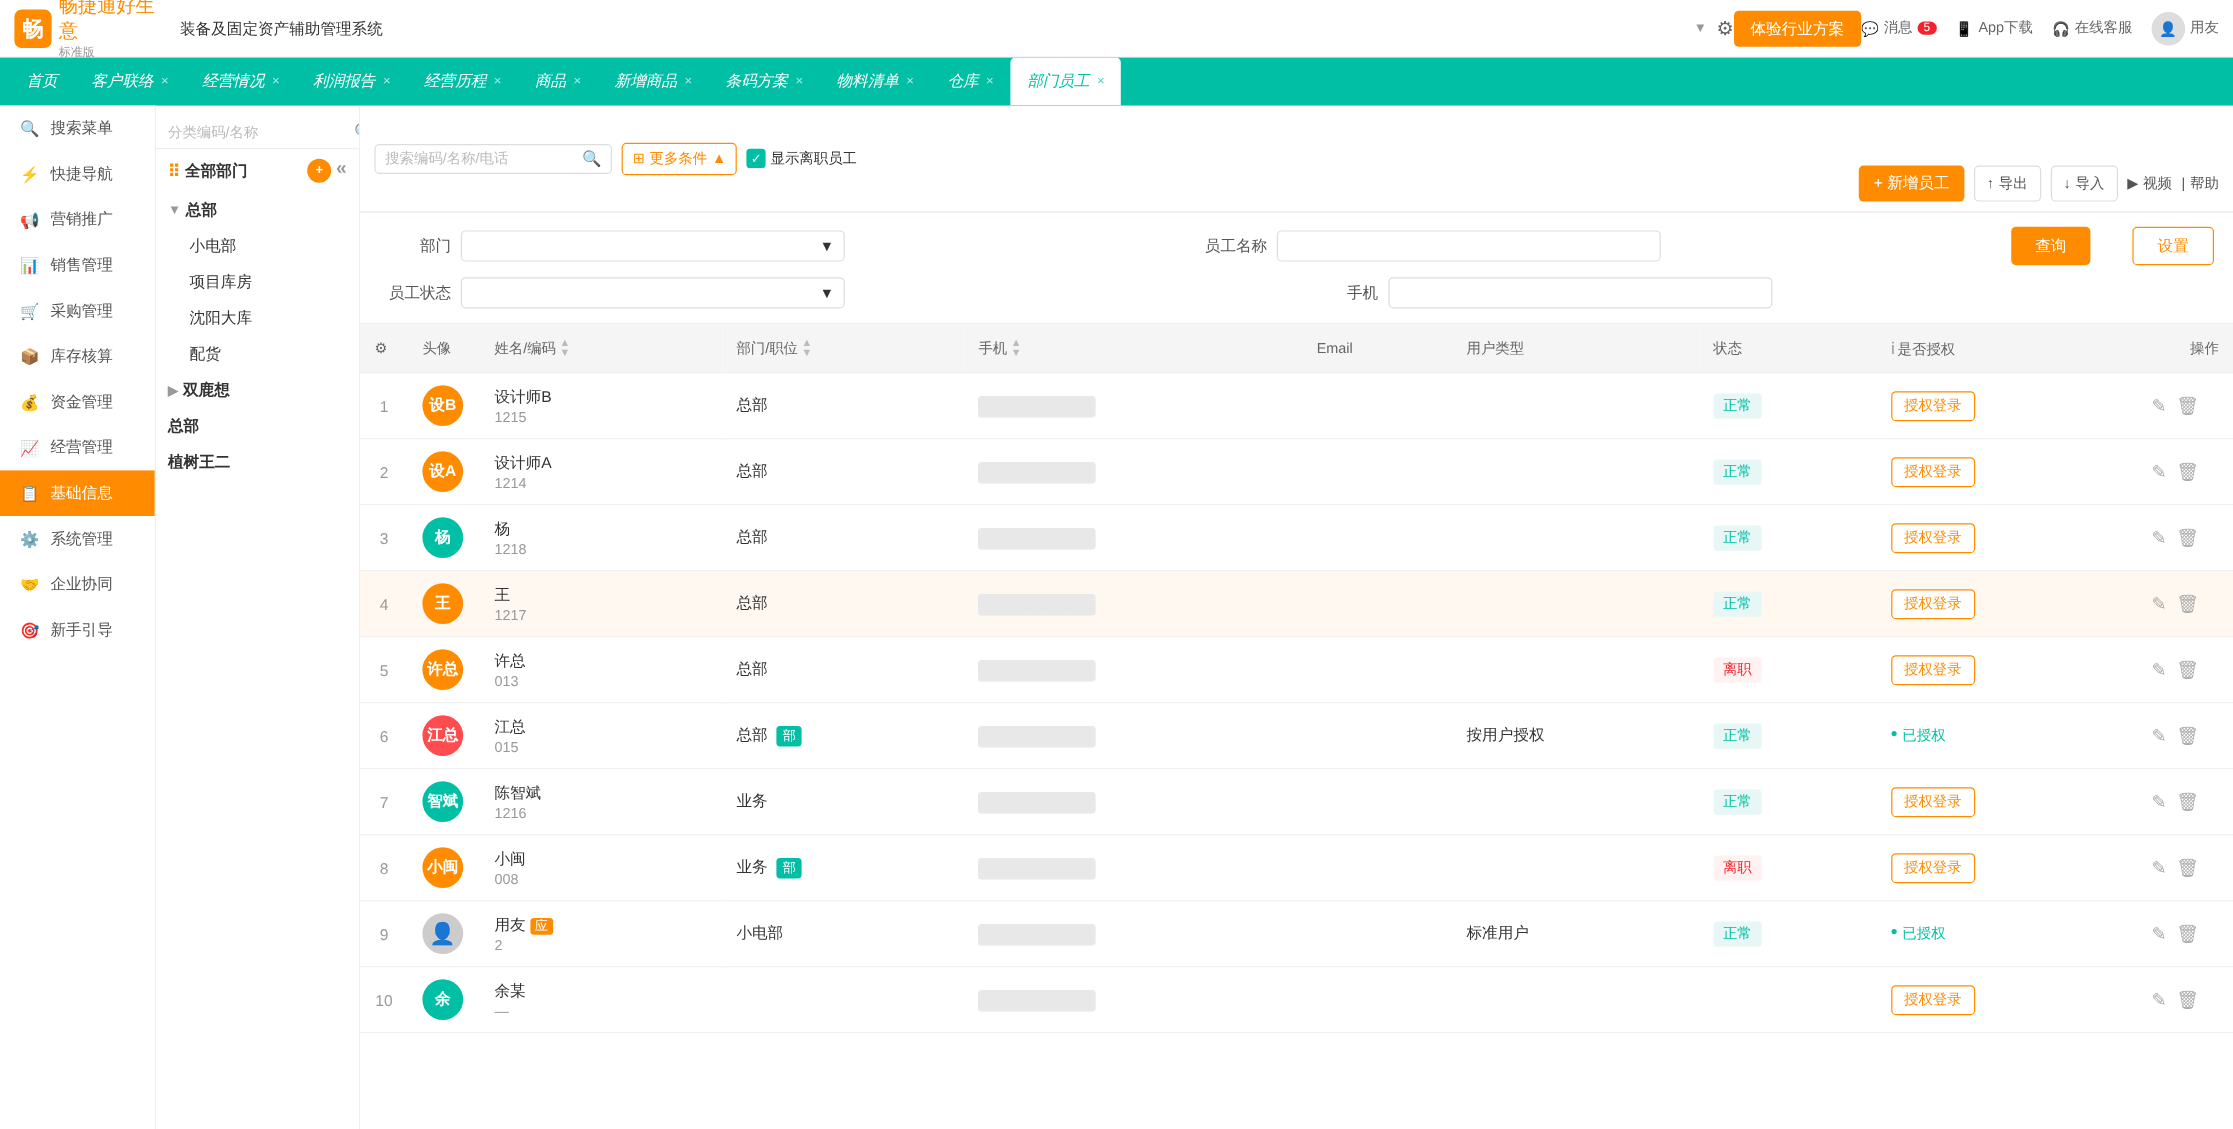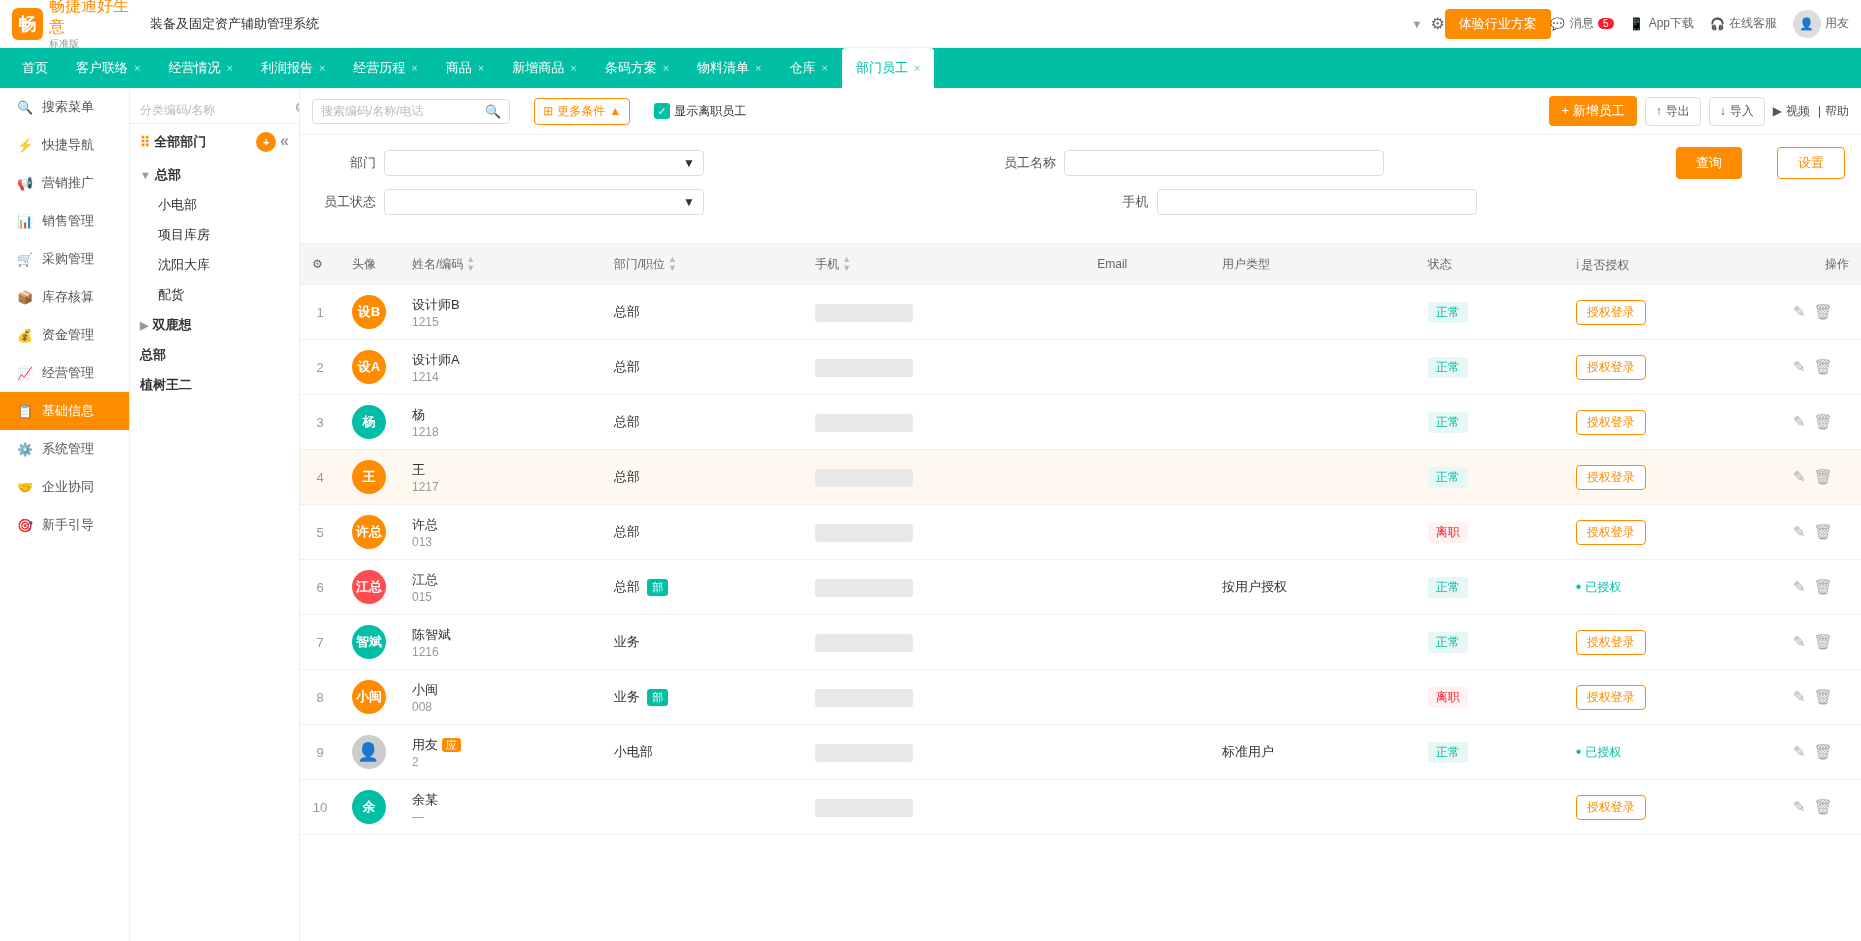--- a/index.html
+++ b/index.html
@@ -15,21 +15,21 @@
     .top-bar-actions { display: flex; align-items: center; gap: 16px; margin-left: auto; }
     .top-btn { display: flex; align-items: center; gap: 4px; font-size: 12px; color: #666; cursor: pointer; }
     .top-btn .badge { background: #f5222d; color: #fff; border-radius: 8px; font-size: 10px; padding: 0 4px; min-width: 16px; text-align: center; }
     .trial-btn { background: #ff8c00; color: #fff; border: none; border-radius: 4px; padding: 6px 14px; font-size: 13px; cursor: pointer; }
     .dropdown-arrow { color: #999; font-size: 11px; margin-left: 4px; }
     .gear-icon { color: #666; font-size: 16px; cursor: pointer; margin-left: 8px; }
     .user-avatar { width: 28px; height: 28px; border-radius: 50%; background: #ddd; display: flex; align-items: center; justify-content: center; font-size: 12px; color: #666; }
 
     
     .nav-tabs { background: #00bfa5; display: flex; align-items: center; height: 40px; padding: 0 8px; overflow: hidden; }
-    .nav-tab { color: #fff; padding: 0 14px; height: 40px; display: flex; align-items: center; font-size: 13px; cursor: pointer; white-space: nowrap; }
+    .nav-tab { color: #fff; padding: 0 14px; height: 40px; display: flex; align-items: center; font-size: 13px; cursor: pointer; white-space: nowrap; font-style: italic; }
     .nav-tab.active { background: #fff; color: #00bfa5; border-radius: 4px 4px 0 0; }
     .nav-tab .close-x { margin-left: 6px; font-size: 11px; opacity: 0.7; }
 
     
     .main-layout { display: flex; height: calc(100vh - 88px); }
 
     
     .sidebar { width: 130px; background: #fff; border-right: 1px solid #eee; overflow-y: auto; flex-shrink: 0; }
     .sidebar-item { display: flex; align-items: center; gap: 8px; padding: 10px 16px; font-size: 13px; color: #555; cursor: pointer; }
     .sidebar-item.active { background: #ff8c00; color: #fff; }
@@ -53,36 +53,36 @@
     .dept-tree-header .collapse-btn { color: #999; font-size: 16px; cursor: pointer; }
     .dept-node { padding: 6px 10px 6px 16px; font-size: 13px; color: #333; cursor: pointer; display: flex; align-items: center; gap: 4px; }
     .dept-node.parent { font-weight: bold; padding-left: 10px; }
     .dept-node .arrow { color: #999; font-size: 11px; }
     .dept-child { padding-left: 28px; }
 
     
     .main-panel { flex: 1; display: flex; flex-direction: column; overflow: hidden; }
 
     
-    .toolbar { background: #fff; padding: 8px 12px; border-bottom: 1px solid #eee; display: flex; align-items: center; gap: 24px; }
+    .toolbar { background: #fff; padding: 8px 12px; border-bottom: 1px solid #eee; display: flex; align-items: center; gap: 8px; }
     .search-box { display: flex; align-items: center; border: 1px solid #ddd; border-radius: 4px; padding: 4px 8px; gap: 4px; }
     .search-box input { border: none; outline: none; font-size: 12px; width: 160px; }
     .search-box input::placeholder { color: #bbb; }
     .filter-btn { display: flex; align-items: center; gap: 4px; color: #ff8c00; font-size: 12px; cursor: pointer; border: 1px solid #ff8c00; border-radius: 4px; padding: 4px 8px; }
     .show-resigned { display: flex; align-items: center; gap: 4px; font-size: 12px; color: #333; cursor: pointer; }
     .checkbox-checked { width: 16px; height: 16px; border-radius: 3px; background: #00bfa5; display: flex; align-items: center; justify-content: center; color: #fff; font-size: 11px; }
-    .toolbar-right { margin-left: auto; display: flex; align-items: center; gap: 8px; }
+    .toolbar-right { margin-left: auto; display: flex; gap: 8px; margin-top: 42px; }
     .add-btn { background: #ff8c00; color: #fff; border: none; border-radius: 4px; padding: 6px 12px; font-size: 13px; cursor: pointer; display: flex; align-items: center; gap: 4px; }
     .export-btn { display: flex; align-items: center; gap: 4px; color: #555; font-size: 12px; cursor: pointer; border: 1px solid #ddd; border-radius: 4px; padding: 5px 10px; }
     .view-btn { display: flex; align-items: center; gap: 4px; color: #555; font-size: 12px; cursor: pointer; }
 
     
     .filter-form { background: #fff; padding: 12px 16px; border-bottom: 1px solid #eee; }
     .filter-row { display: flex; align-items: center; gap: 16px; margin-bottom: 10px; }
-    .filter-row:last-child { margin-bottom: 16px; align-items: flex-end; }
+    .filter-row:last-child { margin-bottom: 0; align-items: flex-end; }
     .filter-field { display: flex; align-items: center; gap: 8px; flex: 1; }
     .filter-label { font-size: 13px; color: #555; white-space: nowrap; min-width: 60px; text-align: right; }
     .filter-select { flex: 1; border: 1px solid #ddd; border-radius: 4px; padding: 5px 8px; font-size: 12px; display: flex; align-items: center; justify-content: space-between; max-width: 320px; color: #333; background: #fff; }
     .filter-input { flex: 1; border: 1px solid #ddd; border-radius: 4px; padding: 5px 8px; font-size: 12px; max-width: 320px; outline: none; }
     .filter-actions { display: flex; gap: 8px; margin-left: auto; }
     .query-btn { background: #ff8c00; color: #fff; border: none; border-radius: 4px; padding: 6px 20px; font-size: 13px; cursor: pointer; }
     .reset-btn { background: #fff; color: #ff8c00; border: 1px solid #ff8c00; border-radius: 4px; padding: 6px 20px; font-size: 13px; cursor: pointer; margin-left: 27px; }
 
     
     .table-container { flex: 1; overflow-y: auto; background: #fff; margin: 0; }

